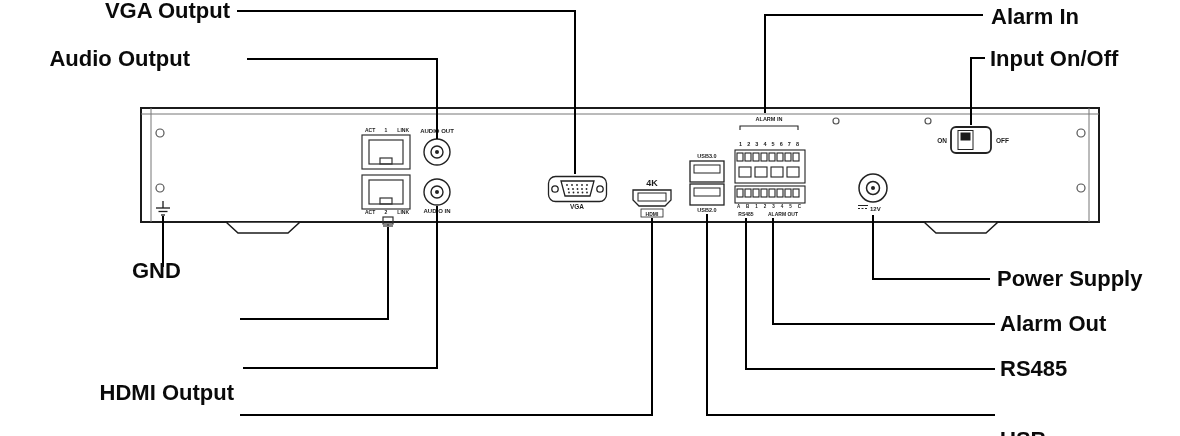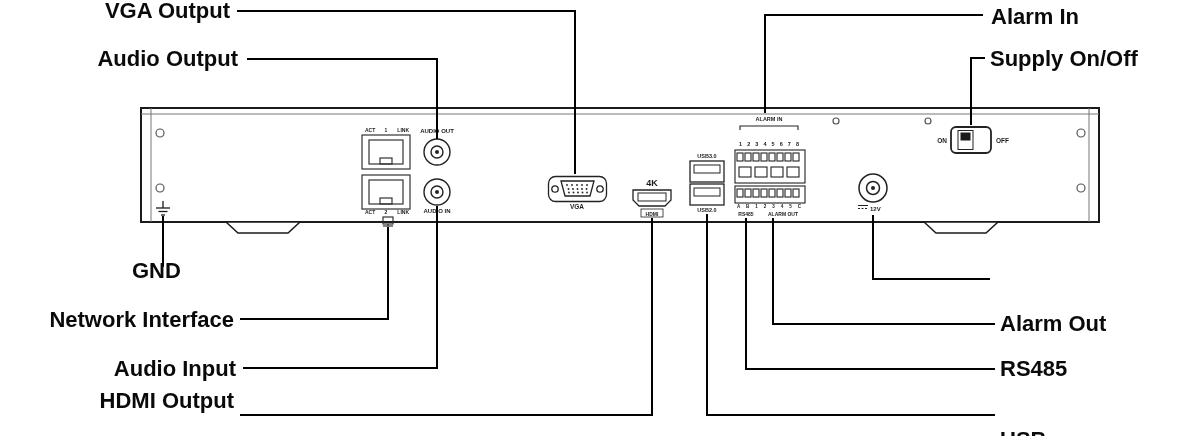--- a/index.html
+++ b/index.html
@@ -180,23 +180,22 @@
       <path d="M243,368 H437 V206"></path>
       <path d="M240,415 H652 V218"></path>
       <path d="M990,279 H873 V215"></path>
       <path d="M995,324 H773 V218"></path>
       <path d="M995,369 H746 V218"></path>
       <path d="M995,415 H707 V214"></path>
     </g>
   </svg>
 
   <div class="callout" style="right:950px;top:-2px">VGA Output</div>
-  <div class="callout" style="right:942px;top:46px">Audio Output</div>
+  <div class="callout" style="right:990px;top:46px">Audio Output</div>
   <div class="callout" style="left:991px;top:4px">Alarm In</div>
-  <div class="callout" style="left:990px;top:46px">Supply On/Off</div>
+  <div class="callout" style="left:990px;top:46px">Input On/Off</div>
   <div class="callout" style="left:132px;top:258px">GND</div>
-  <div class="callout" style="right:946px;top:307px">Network Interface</div>
-  <div class="callout" style="right:944px;top:356px">Audio Input</div>
-  <div class="callout" style="right:946px;top:388px">HDMI Output</div>
+  <div class="callout" style="right:946px;top:380px">HDMI Output</div>
+  <div class="callout" style="left:997px;top:266px">Power Supply</div>
   <div class="callout" style="left:1000px;top:311px">Alarm Out</div>
   <div class="callout" style="left:1000px;top:356px">RS485</div>
   <div class="callout" style="left:1000px;top:427px">USB</div>
 </div>
 
 </body></html>

